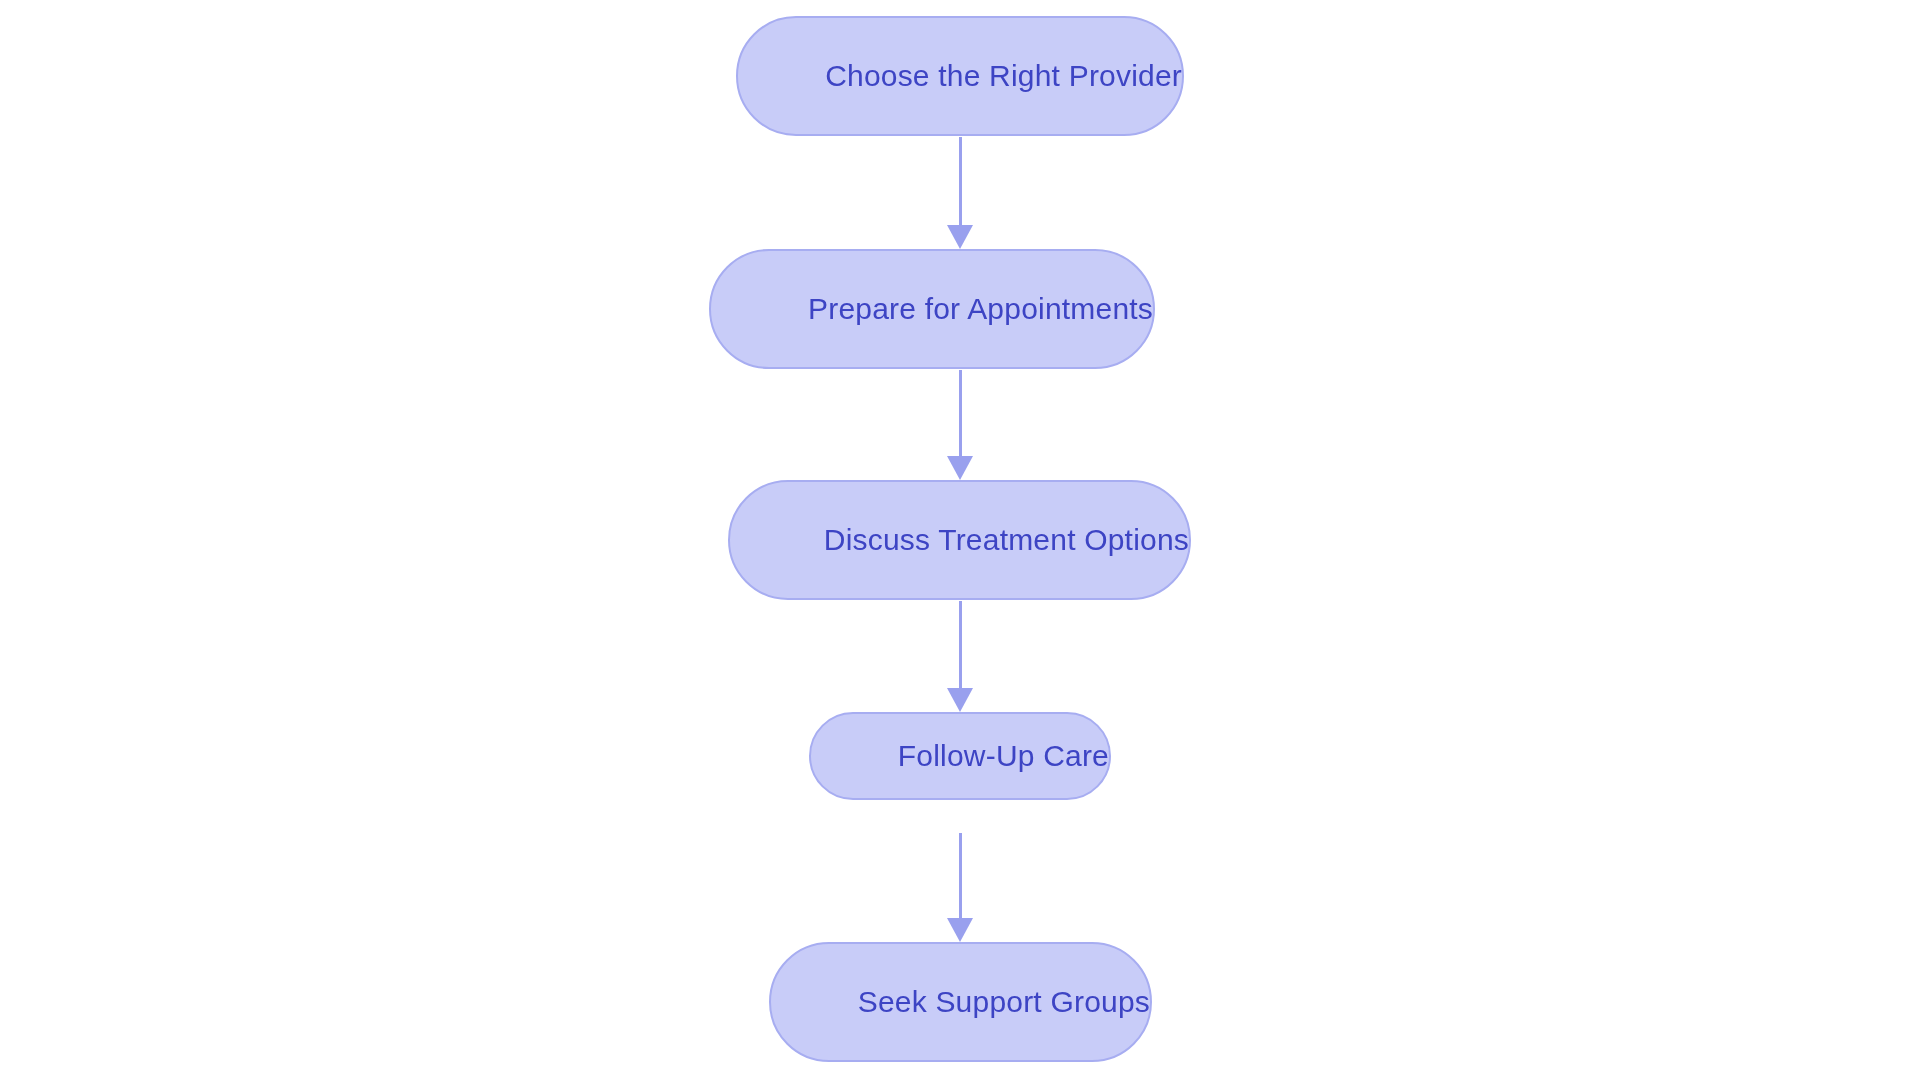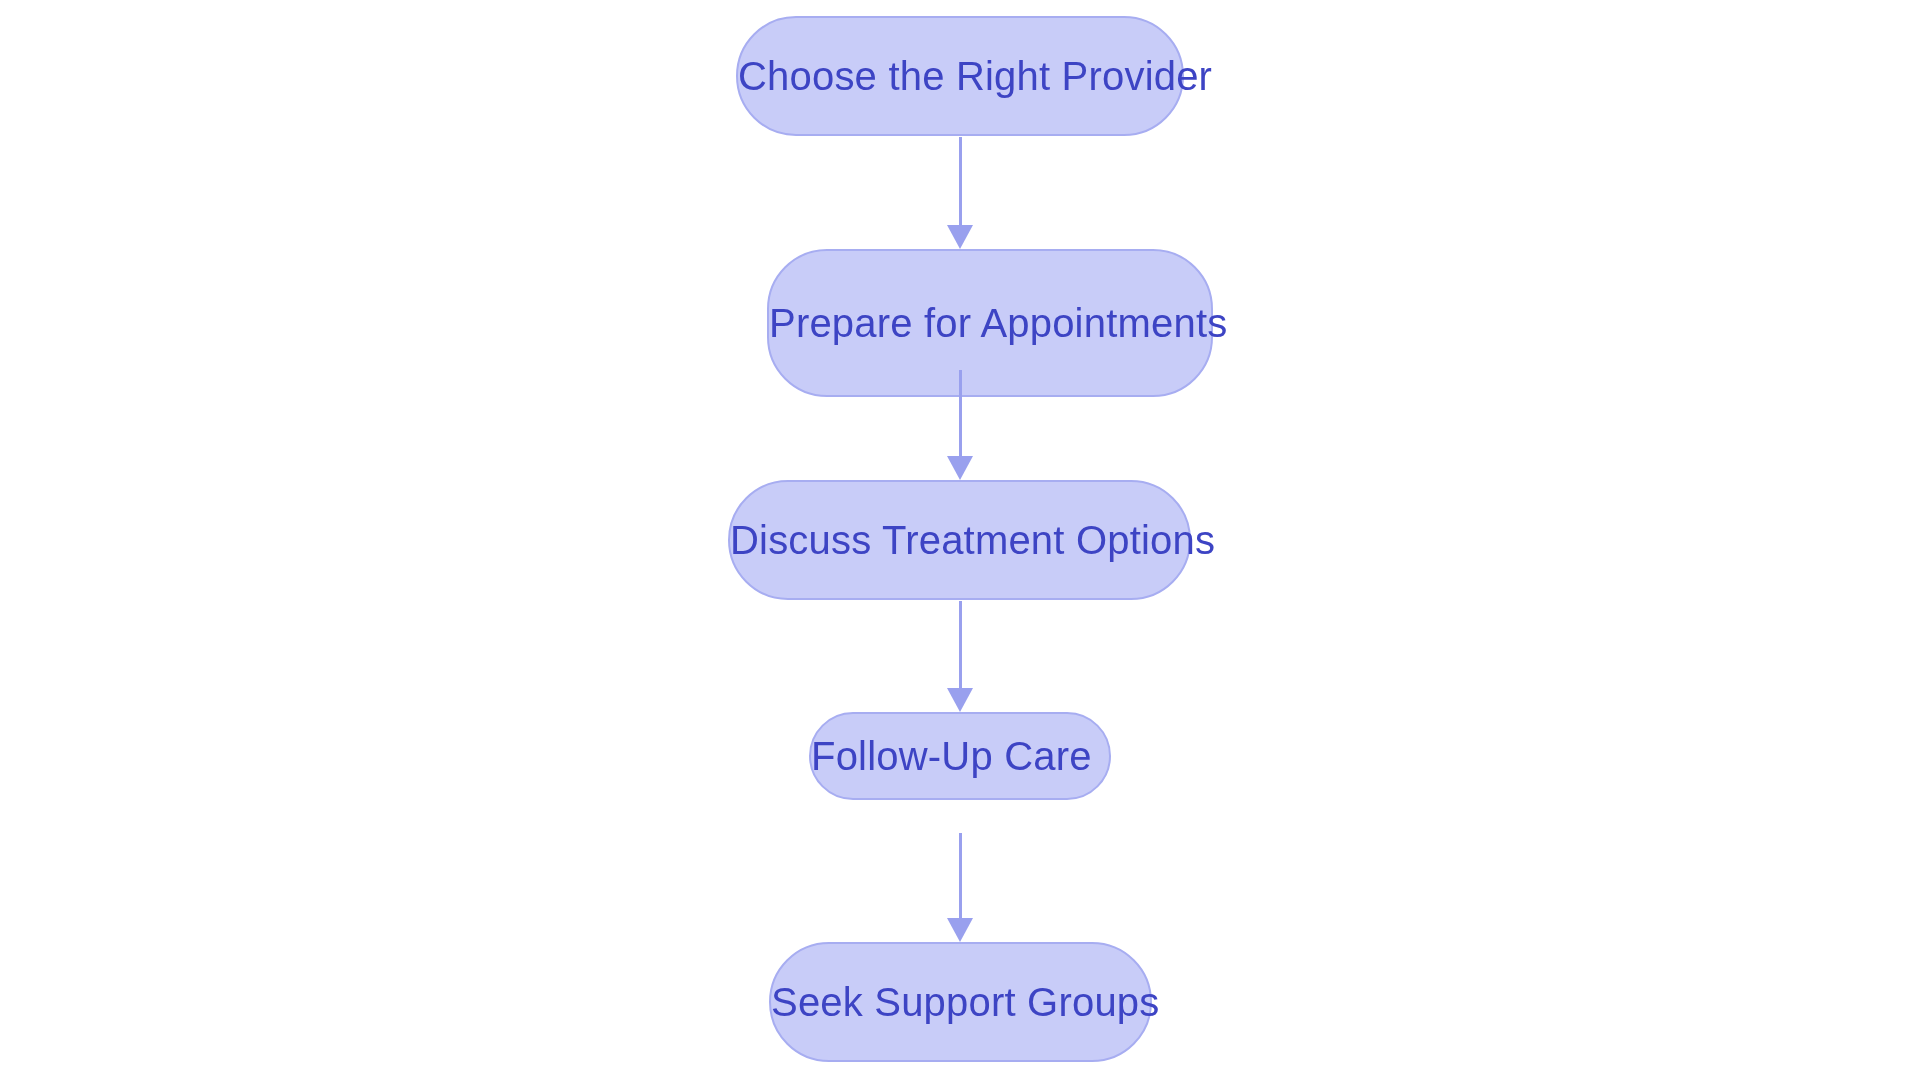--- a/index.html
+++ b/index.html
@@ -23,28 +23,28 @@
     overflow: hidden;
   }
   .node {
     position: absolute;
     box-sizing: border-box;
     background: var(--node-fill);
     border: 2px solid var(--node-border);
     border-radius: 60px;
     display: flex;
     align-items: center;
-    justify-content: flex-start;
+    justify-content: flex-end;
     color: var(--node-text);
-    font-size: 40px;
+    font-size: 30px;
     letter-spacing: 0.2px;
     white-space: nowrap;
   }
   .node-1 { left: 736px; top: 16px;  width: 448px; height: 120px; }
-  .node-2 { left: 767px; top: 249px; width: 446px; height: 148px; }
+  .node-2 { left: 709px; top: 249px; width: 446px; height: 120px; }
   .node-3 { left: 728px; top: 480px; width: 463px; height: 120px; }
   .node-4 { left: 809px; top: 712px; width: 302px; height: 88px; }
   .node-5 { left: 769px; top: 942px; width: 383px; height: 120px; }
 
   .arrow {
     position: absolute;
     left: 940px;           
     width: 40px;
     display: flex;
     flex-direction: column;

